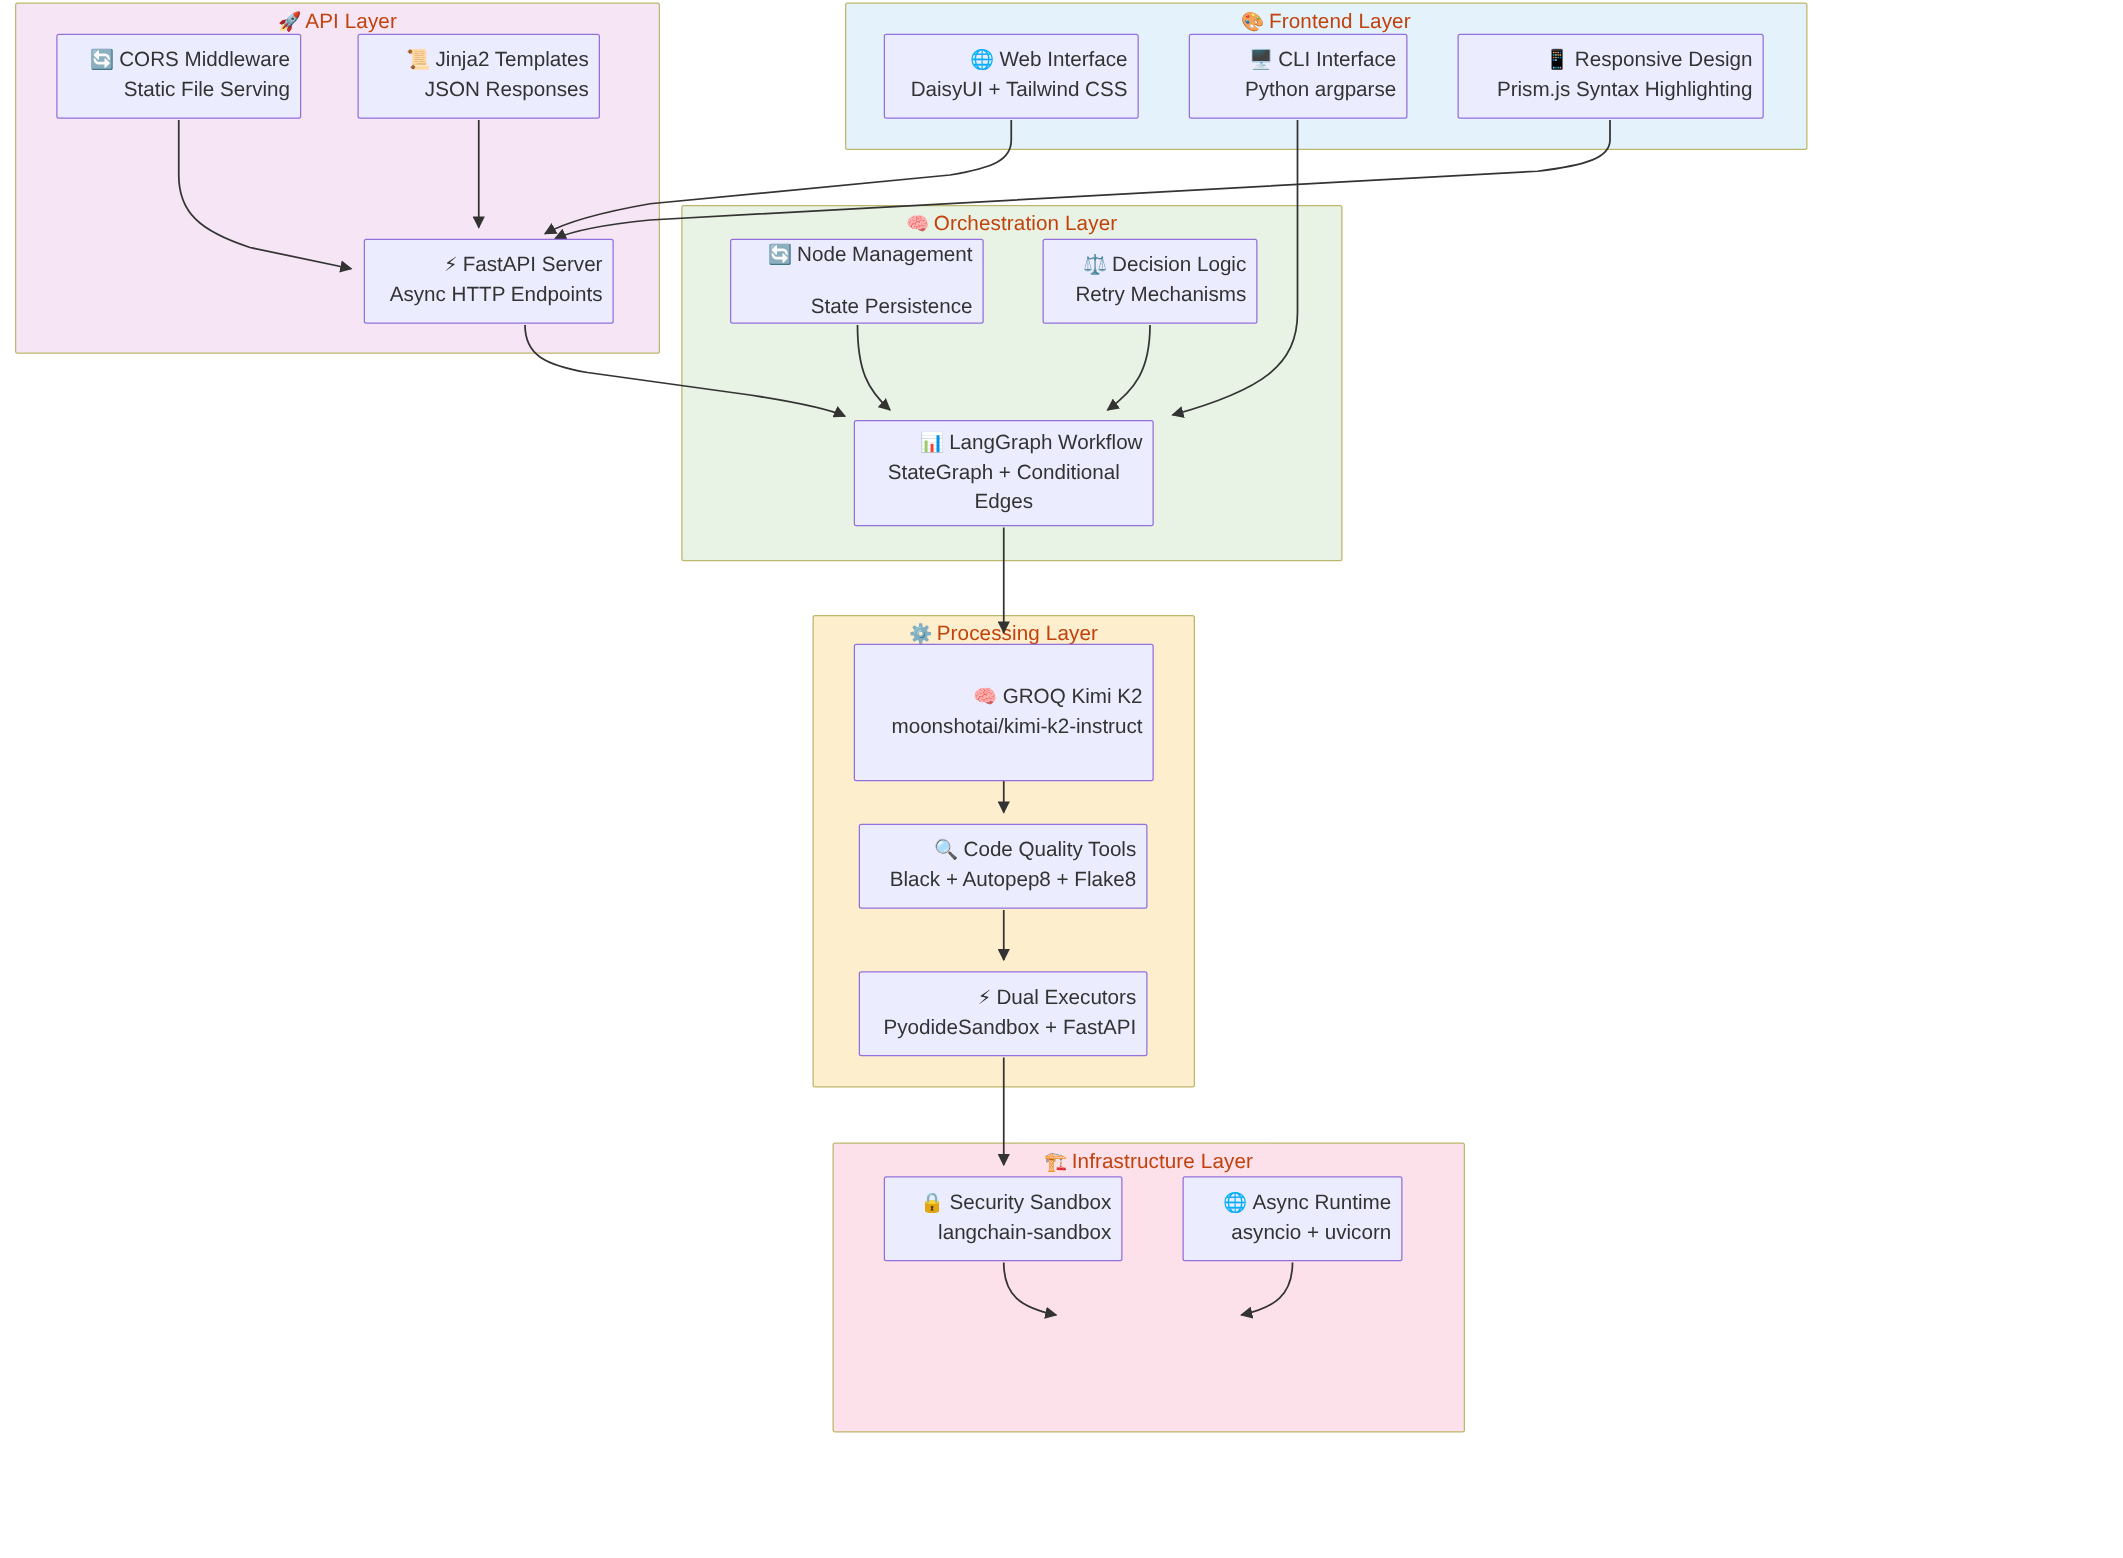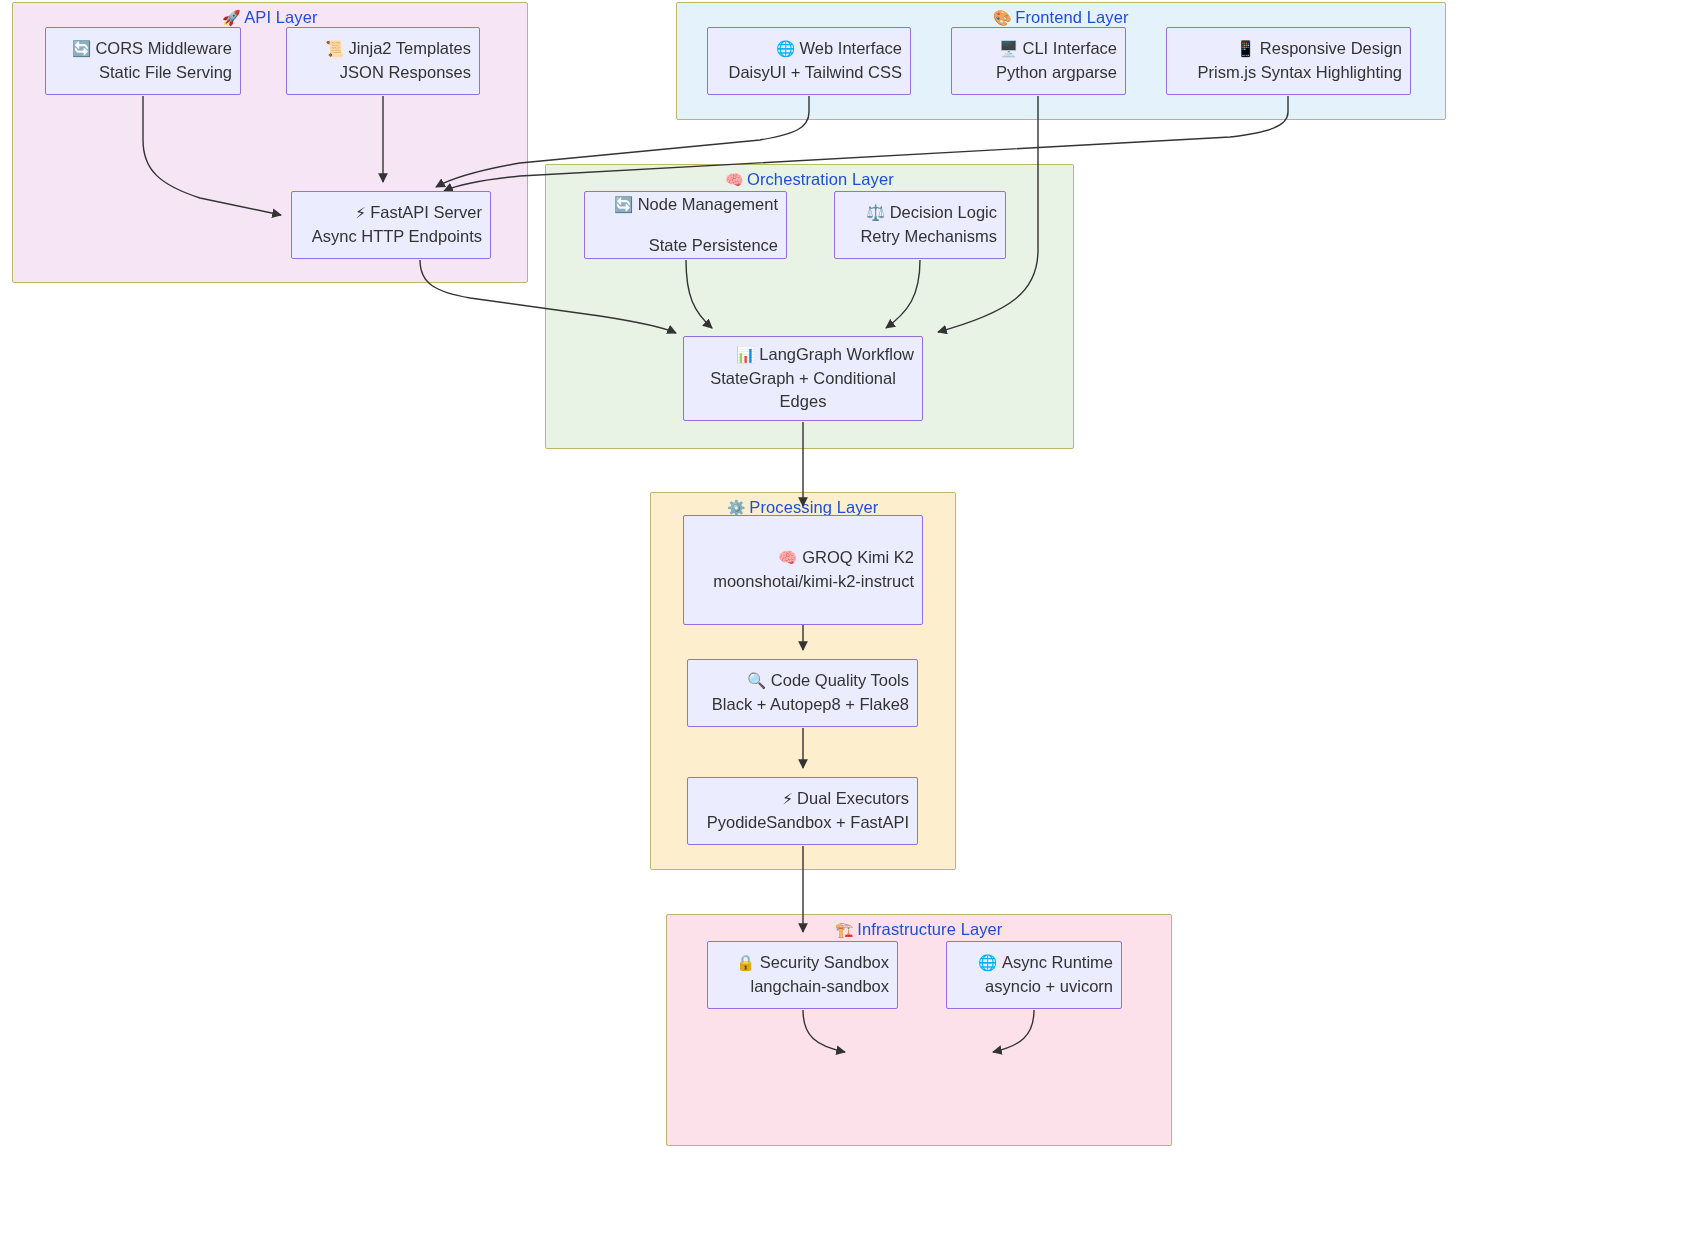--- a/index.html
+++ b/index.html
@@ -32,21 +32,21 @@
     border-radius: 2px;
     z-index: 0;
   }
   .cluster-label {
     position: absolute;
     top: 5px;
     left: 0;
     width: 100%;
     text-align: center;
     font-size: 16.5px;
-    color: #1d4ed8;
+    color: #c2410c;
     letter-spacing: 0.1px;
     white-space: nowrap;
   }
   .cluster-label .emoji {
     font-size: 15px;
     margin-right: 3px;
   }
   .node {
     position: absolute;
     box-sizing: border-box;

